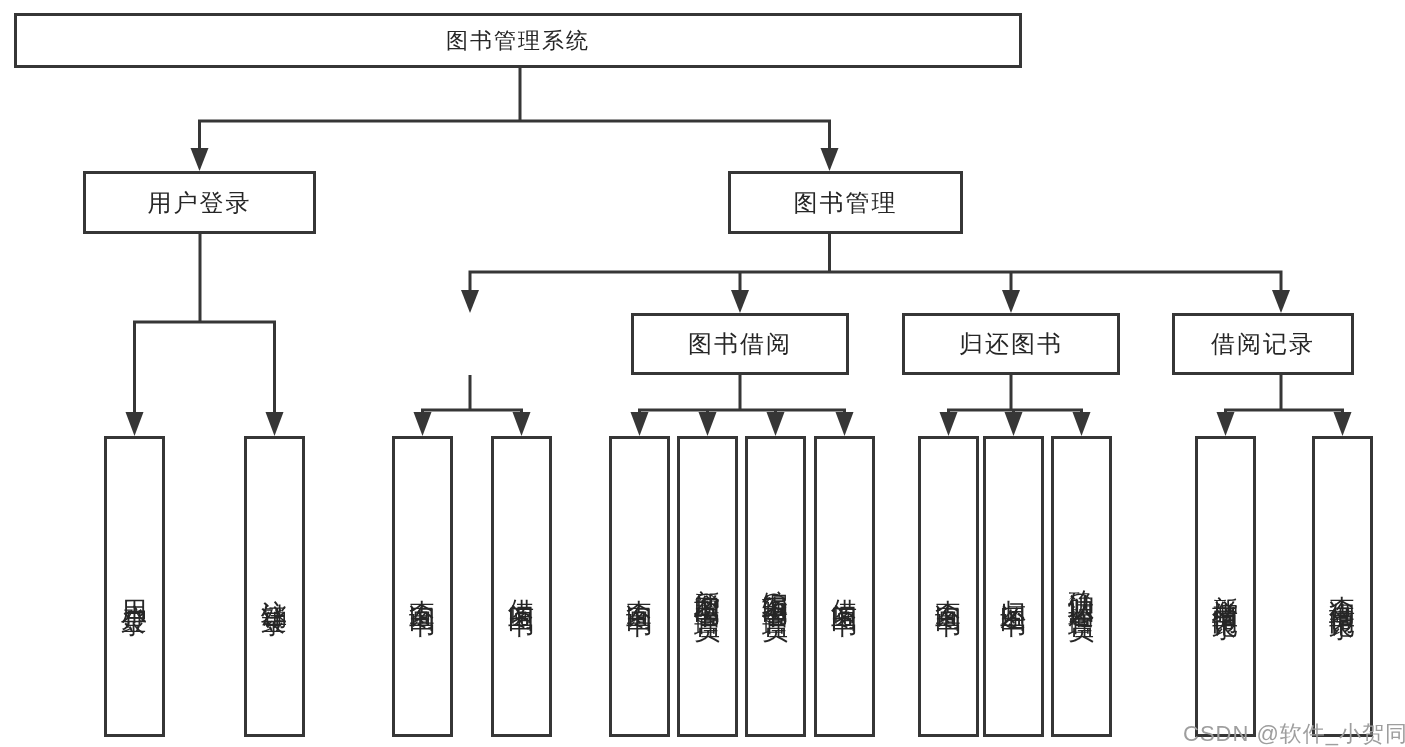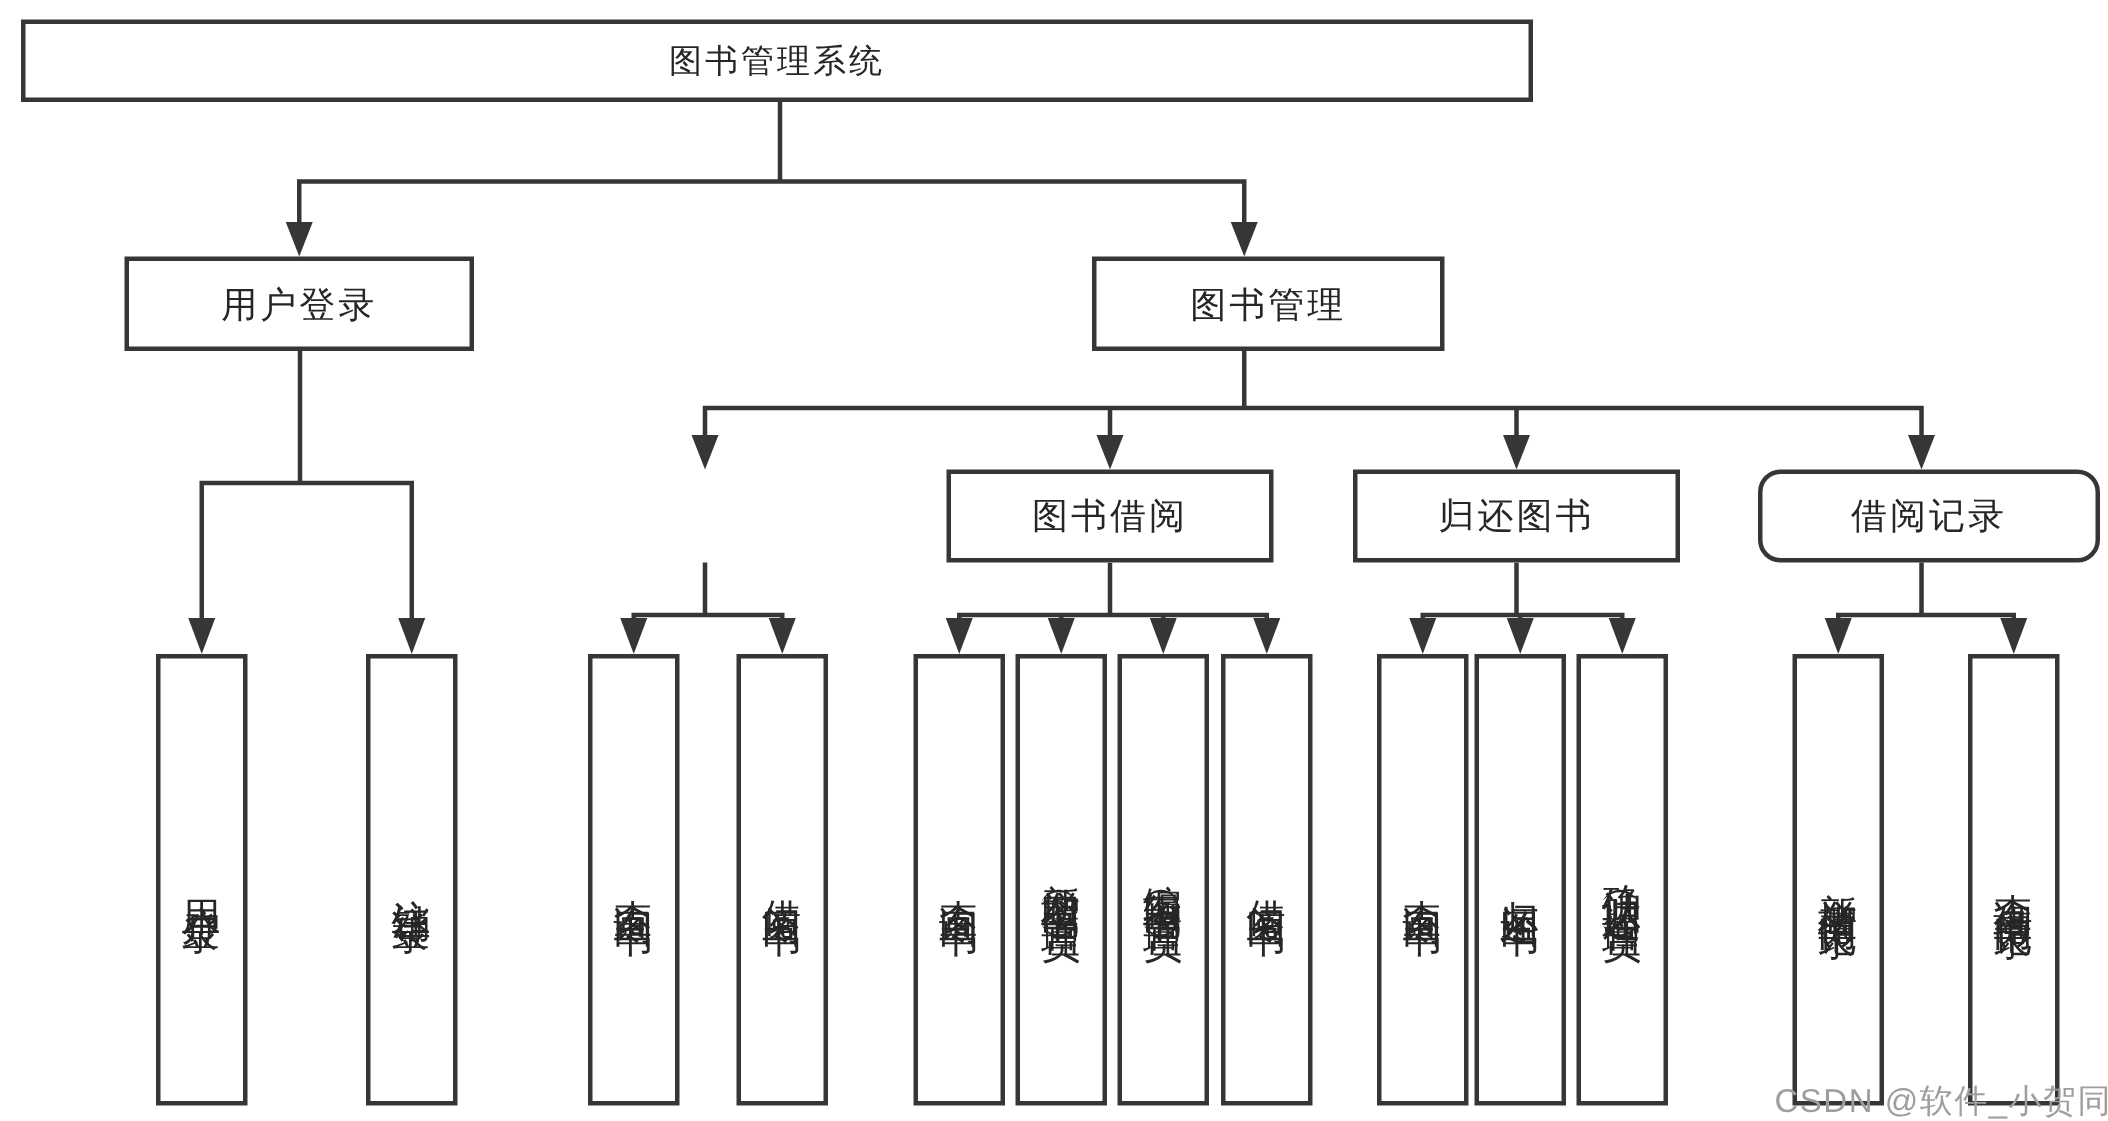--- a/index.html
+++ b/index.html
@@ -111,21 +111,21 @@
     </g>
   </svg>
 
   <div class="box title-box" style="left:14px; top:13px; width:1008px; height:55px;">图书管理系统</div>
 
   <div class="box h-label" style="left:83px; top:171px; width:233px; height:63px;">用户登录</div>
   <div class="box h-label" style="left:728px; top:171px; width:235px; height:63px;">图书管理</div>
 
   <div class="box h-label" style="left:631px; top:313px; width:218px; height:62px;">图书借阅</div>
   <div class="box h-label" style="left:902px; top:313px; width:218px; height:62px;">归还图书</div>
-  <div class="box h-label" style="left:1172px; top:313px; width:228px; height:62px;border-radius:15px;">借阅记录</div>
+  <div class="box h-label" style="left:1172px; top:313px; width:182px; height:62px;">借阅记录</div>
 
   <div class="box leaf" style="left:104px; top:436px; width:61px; height:301px;">用户登录</div>
   <div class="box leaf" style="left:244px; top:436px; width:61px; height:301px;">注销登录</div>
 
   <div class="box leaf" style="left:392px; top:436px; width:61px; height:301px;">查询图书</div>
   <div class="box leaf" style="left:491px; top:436px; width:61px; height:301px;">借阅图书</div>
 
   <div class="box leaf" style="left:609px; top:436px; width:61px; height:301px;">查询图书</div>
   <div class="box leaf" style="left:677px; top:436px; width:61px; height:301px;">新增图书（管理员）</div>
   <div class="box leaf" style="left:745px; top:436px; width:61px; height:301px;">编辑图书（管理员）</div>

